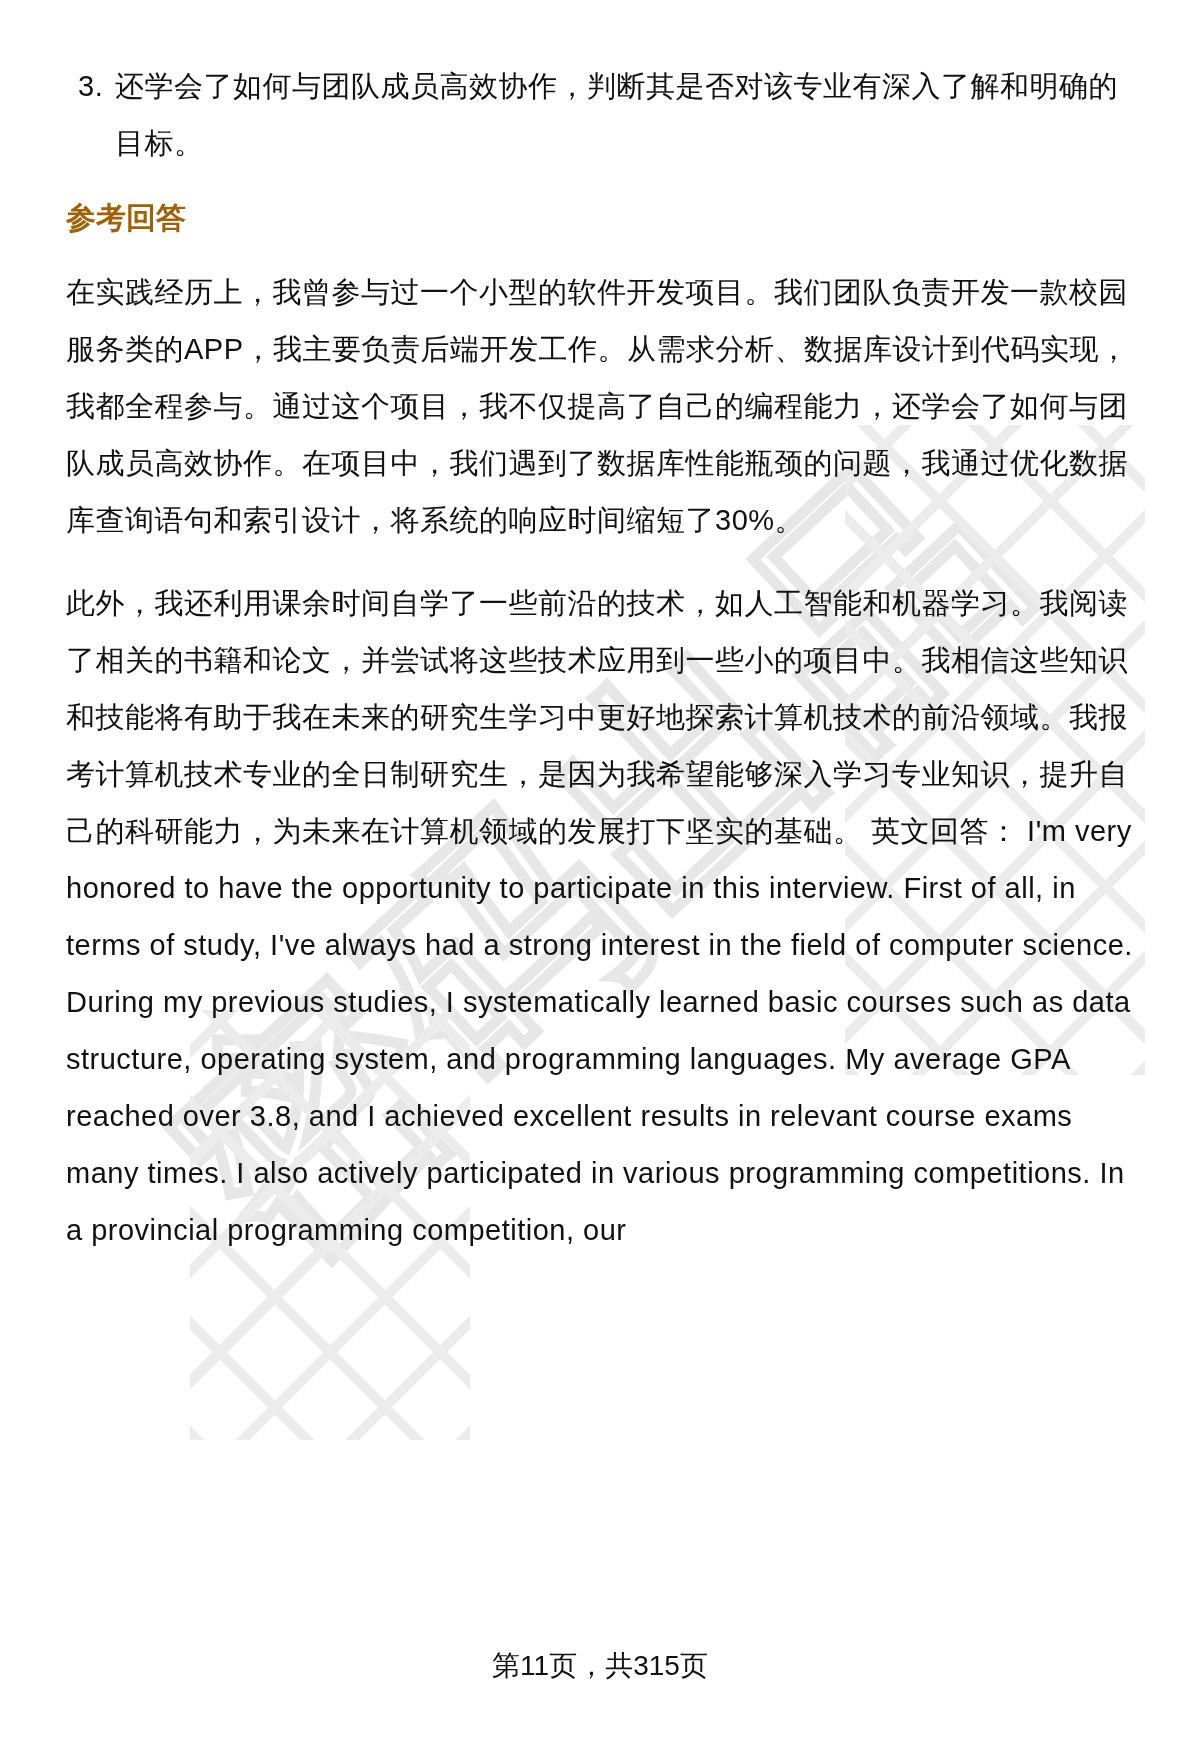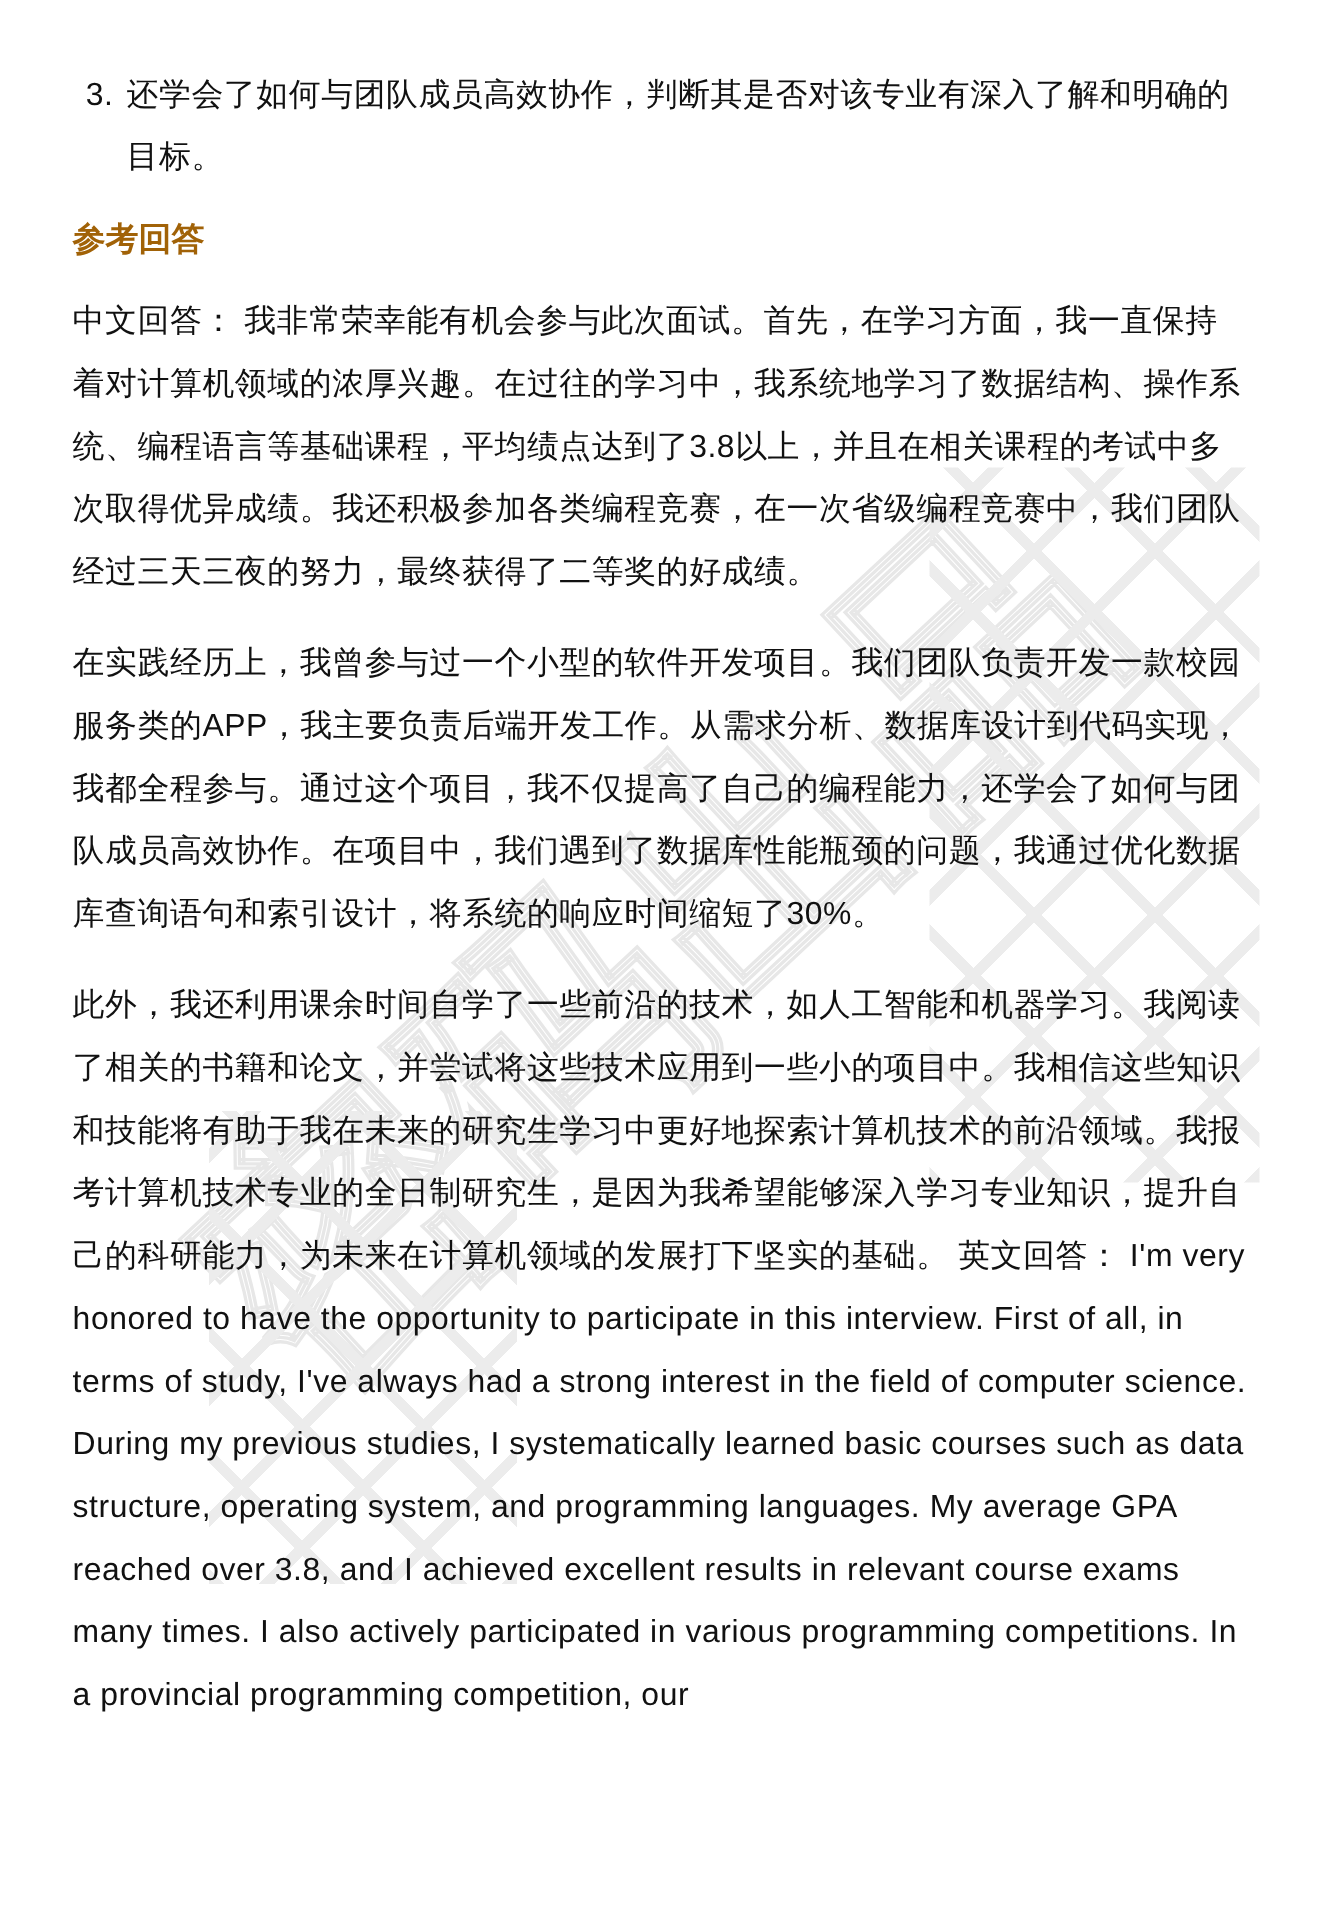--- a/index.html
+++ b/index.html
@@ -80,20 +80,22 @@
 
   <main class="content">
 
     <div class="list-item">
       <span class="num">3.</span>
       <p class="item-text">还学会了如何与团队成员高效协作，判断其是否对该专业有深入了解和明确的目标。</p>
     </div>
 
     <h2 class="answer-heading">参考回答</h2>
 
-    <p class="para">中文回答： 我非常荣幸能有机会参与此次面试。首先，在学习方面，我一直保持着对计算机领域的浓厚兴趣。在过往的学习中，我系统地学习了数据结构、操作系统、编程语言等基础课程，平均绩点达到了3.8以上，并且在相关课程的考试中多次取得优异成绩。我还积极参加各类编程竞赛，在一次省级编程竞赛中，我们团队经过三天三夜的努力，最终获得了二等奖的好成绩。</p>
     <p class="para">在实践经历上，我曾参与过一个小型的软件开发项目。我们团队负责开发一款校园服务类的APP，我主要负责后端开发工作。从需求分析、数据库设计到代码实现，我都全程参与。通过这个项目，我不仅提高了自己的编程能力，还学会了如何与团队成员高效协作。在项目中，我们遇到了数据库性能瓶颈的问题，我通过优化数据库查询语句和索引设计，将系统的响应时间缩短了30%。</p>
     <p class="para">此外，我还利用课余时间自学了一些前沿的技术，如人工智能和机器学习。我阅读了相关的书籍和论文，并尝试将这些技术应用到一些小的项目中。我相信这些知识和技能将有助于我在未来的研究生学习中更好地探索计算机技术的前沿领域。我报考计算机技术专业的全日制研究生，是因为我希望能够深入学习专业知识，提升自己的科研能力，为未来在计算机领域的发展打下坚实的基础。 英文回答： I'm very honored to have the opportunity to participate in this interview. First of all, in terms of study, I've always had a strong interest in the field of computer science. During my previous studies, I systematically learned basic courses such as data structure, operating system, and programming languages. My average GPA reached over 3.8, and I achieved excellent results in relevant course exams many times. I also actively participated in various programming competitions. In a provincial programming competition, our</p>
 
   </main>
 
+  <footer class="page-footer">
+    <span>第11页，共315页</span>
+  </footer>
 
 </div>
 
 </body></html>

